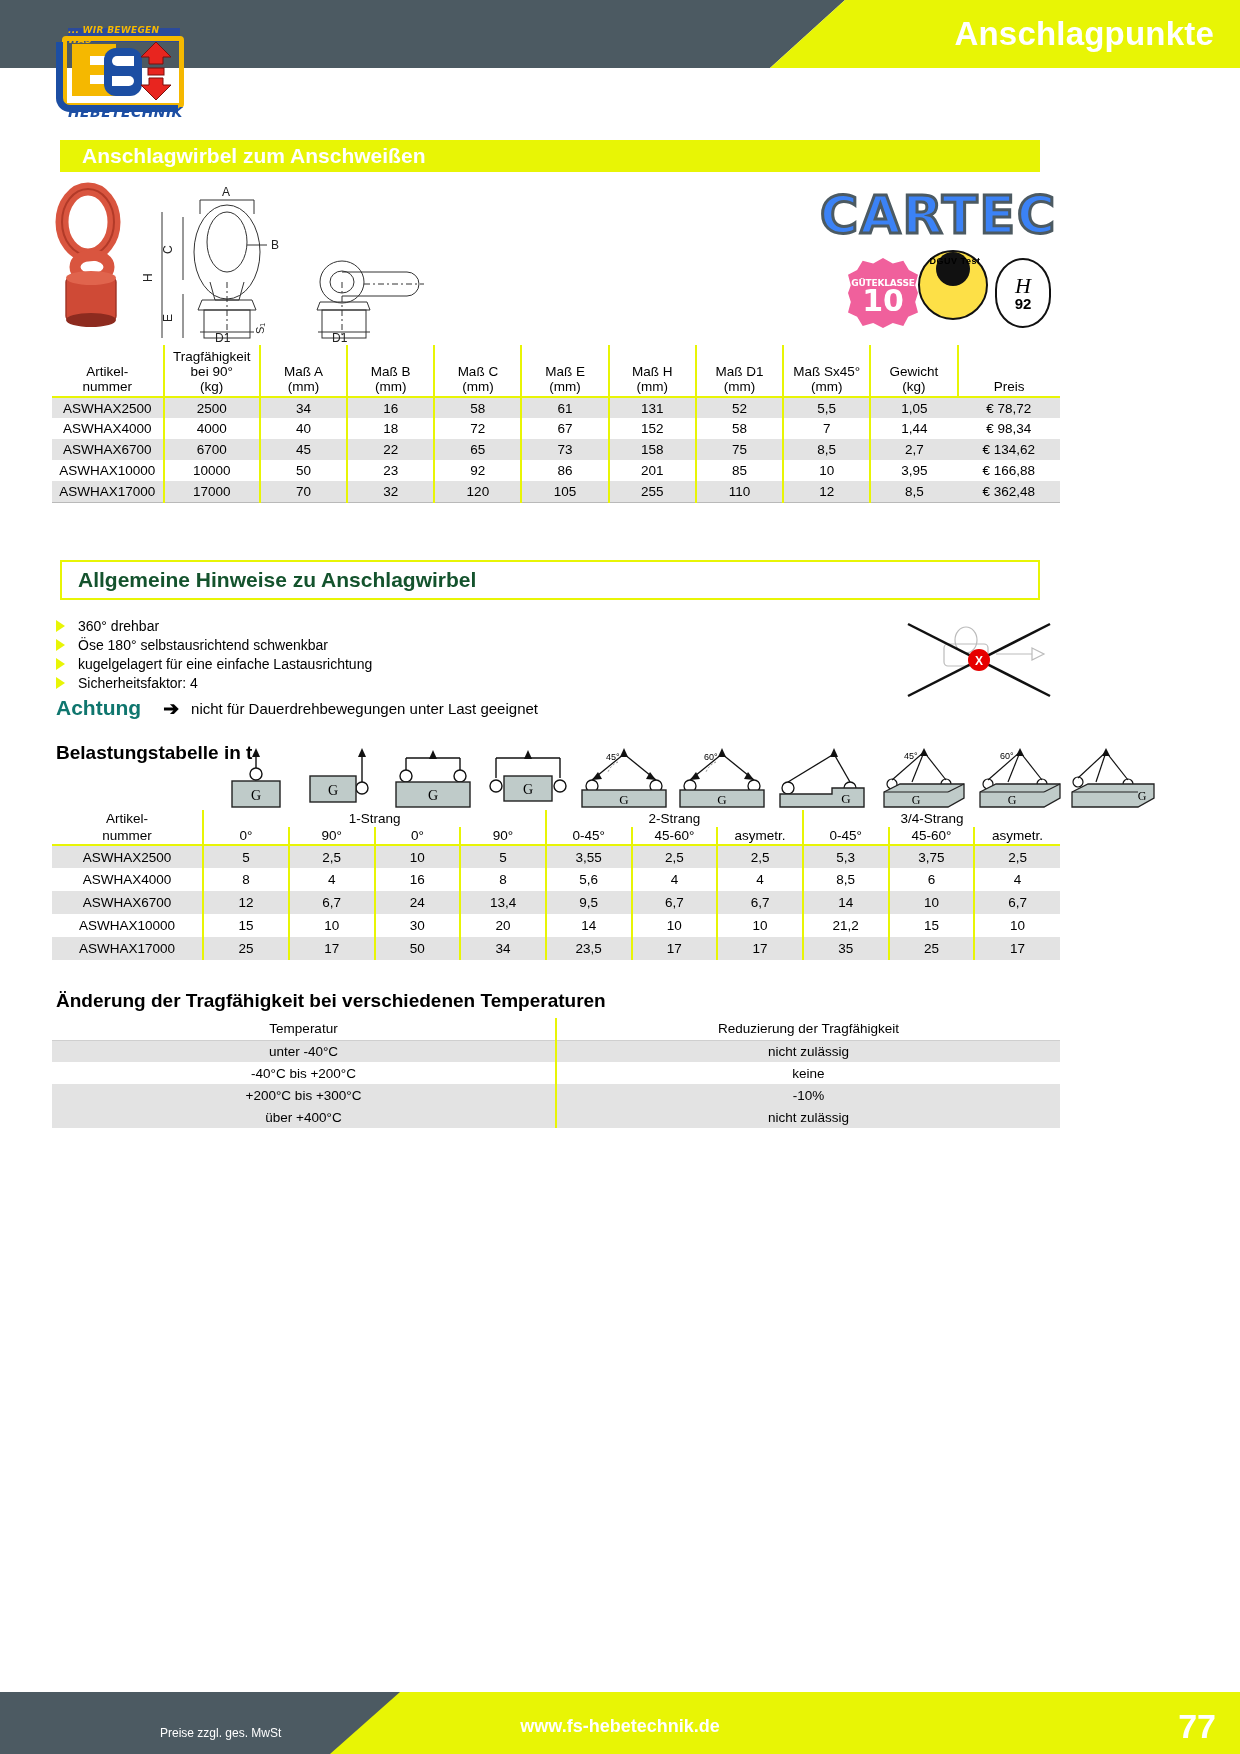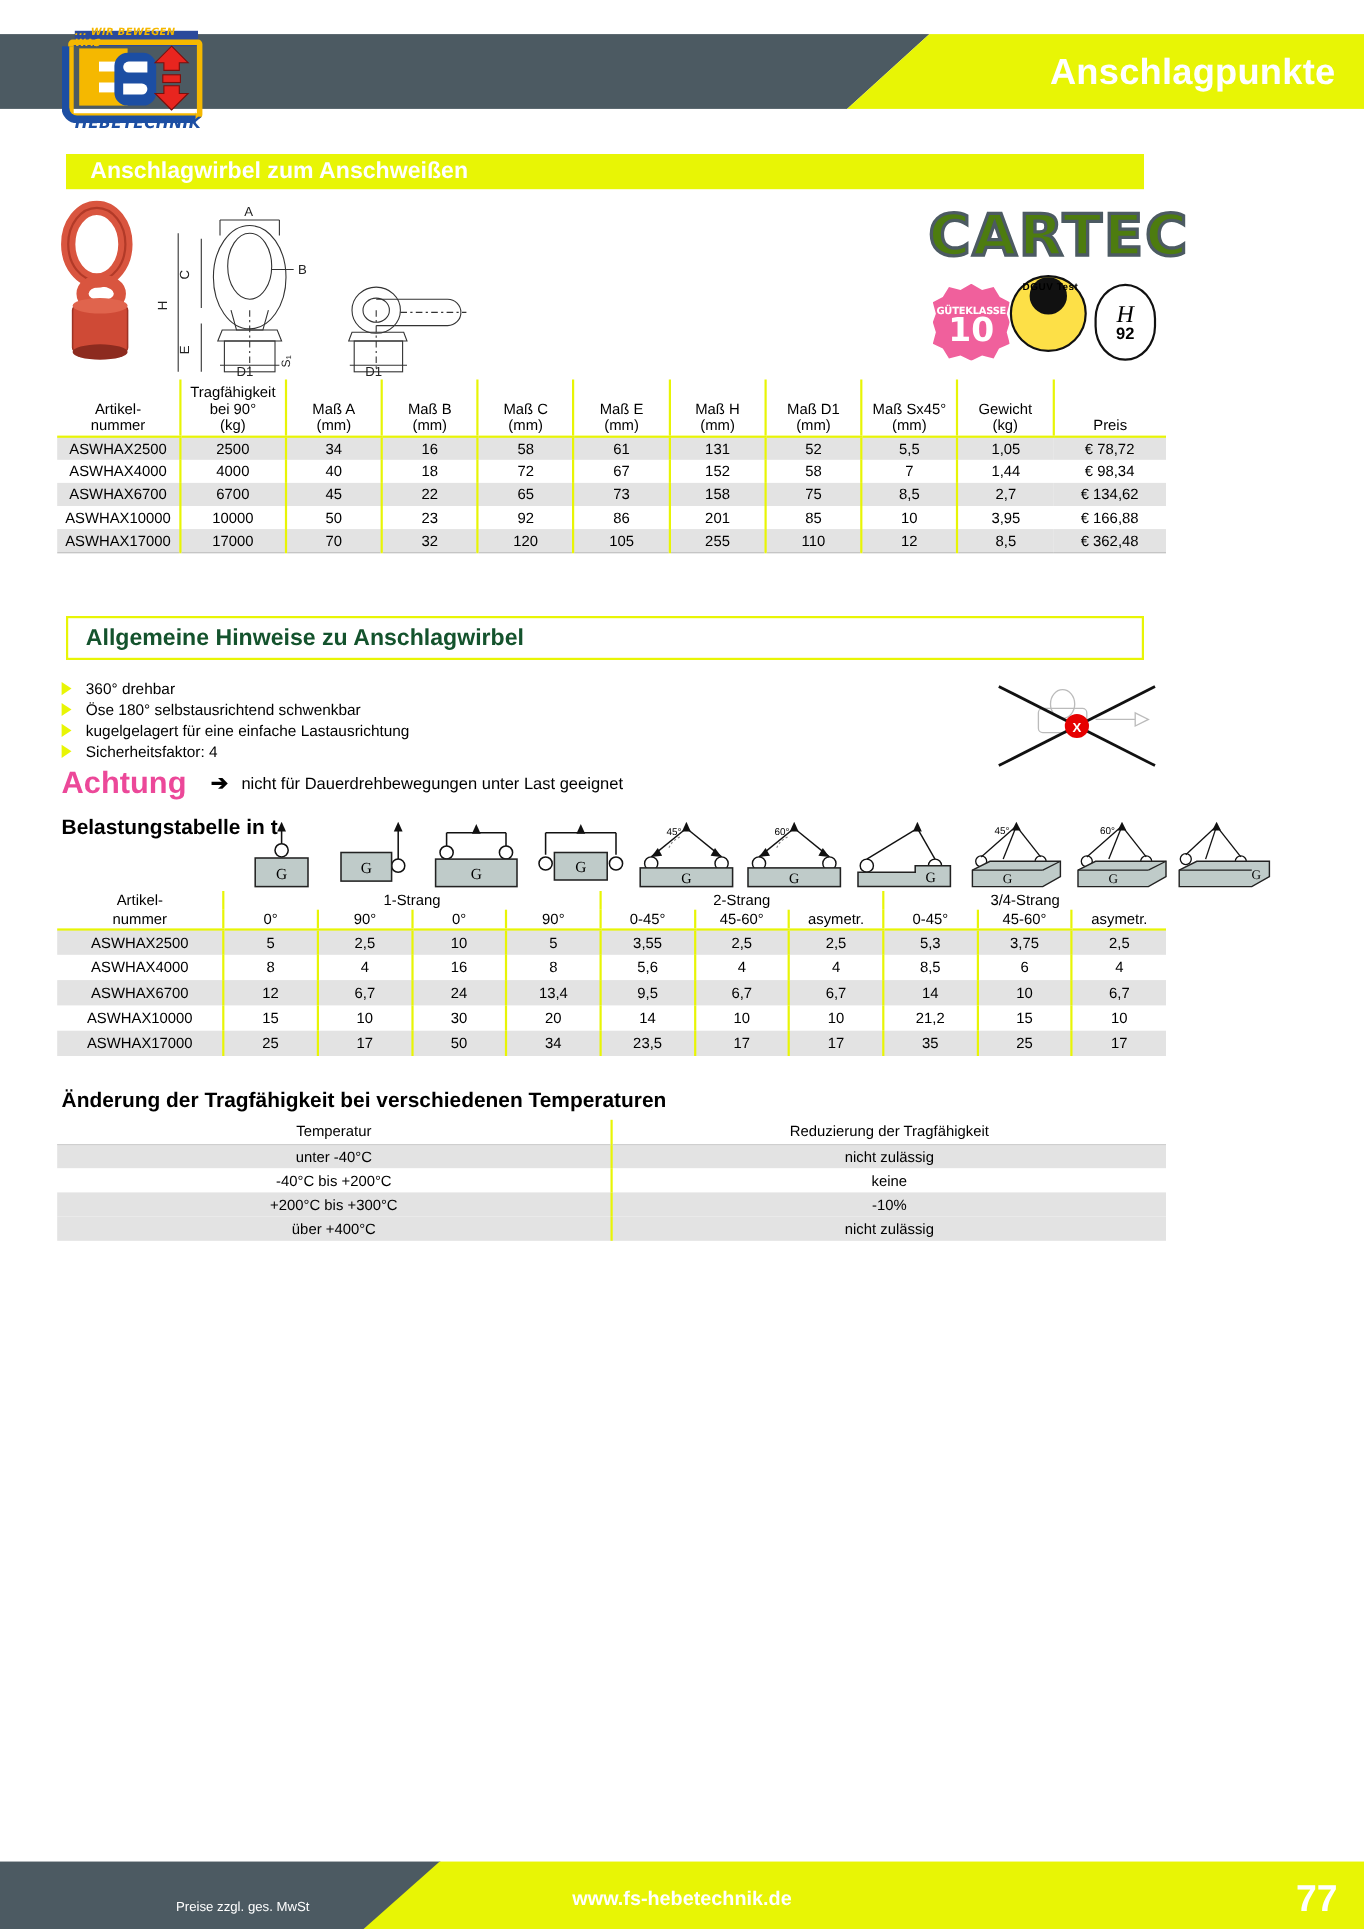--- a/index.html
+++ b/index.html
@@ -7,21 +7,21 @@
   html, body { margin:0; padding:0; }
   body {
     width:1240px; height:1754px; position:relative;
     background:#ffffff;
     font-family:"Liberation Sans", sans-serif;
     color:#000;
     overflow:hidden;
   }
 
   
-  .hdr { position:absolute; top:0; left:0; width:1240px; height:68px;margin-top:31px; }
+  .hdr { position:absolute; top:0; left:0; width:1240px; height:68px; }
   .hdr-dark {
     position:absolute; top:0; left:0; width:845px; height:68px;
     background:#4c5a62;
     clip-path: polygon(0 0, 845px 0, 770px 68px, 0 68px);
   }
   .hdr-yellow {
     position:absolute; top:0; left:740px; width:500px; height:68px;
     background:#e8f505;
     clip-path: polygon(105px 0, 500px 0, 500px 68px, 30px 68px);
   }
@@ -75,24 +75,23 @@
     position:absolute; border:2px solid #e8f505; background:#fff;
     color:#14532d; font-size:21px; font-weight:bold;
     display:flex; align-items:center; padding-left:16px;
   }
   .h2 { position:absolute; font-size:19px; font-weight:bold; }
 
   
   .cartec {
     position:absolute; left:820px; top:185px;
     font-size:52px; font-weight:bold; letter-spacing:2px;
-    color:#4d7c0f;
+    color:#3b82f6;
     -webkit-text-stroke:3px #4c5a62;
     font-family:"DejaVu Sans", sans-serif;
-    margin-left:24px;
   }
 
   
   .badge-g10 {
     position:absolute; left:848px; top:258px; width:70px; height:70px;
     background:#f0609c;
     clip-path: polygon(50% 0%,64% 8%,79% 4%,87% 17%,100% 24%,96% 39%,100% 50%,96% 63%,100% 78%,86% 84%,79% 97%,64% 93%,50% 100%,36% 93%,21% 97%,13% 84%,0% 78%,4% 63%,0% 50%,4% 39%,0% 24%,13% 17%,21% 4%,36% 8%);
     display:flex; flex-direction:column; align-items:center; justify-content:center;
   }
   .badge-g10 .gk { color:#fff; font-size:9px; font-weight:bold; letter-spacing:-.2px; margin-top:6px; font-family:"DejaVu Sans", sans-serif;}
@@ -142,21 +141,21 @@
 
   
   .bullets { position:absolute; left:56px; top:617px; font-size:14px; }
   .bullets .li { display:flex; align-items:center; height:18px; margin-bottom:1px; }
   .tri {
     width:0;height:0;border-left:9px solid #e8f505;
     border-top:6px solid transparent;border-bottom:6px solid transparent;
     margin-right:13px;
   }
   .achtung { position:absolute; left:56px; top:696px; display:flex; align-items:center; }
-  .achtung .w { color:#ec4899; font-size:28px; font-weight:bold; }
+  .achtung .w { color:#0f766e; font-size:21px; font-weight:bold; }
   .achtung .ar { margin:0 12px 0 22px; font-size:19px; font-weight:bold; }
   .achtung .t { font-size:15px; }
 
   
   .warn { position:absolute; left:900px; top:620px; width:160px; height:80px; }
 
   
   .diagrams { position:absolute; left:210px; top:752px; width:850px; height:62px; }
   .dg { position:absolute; bottom:0; }
 

